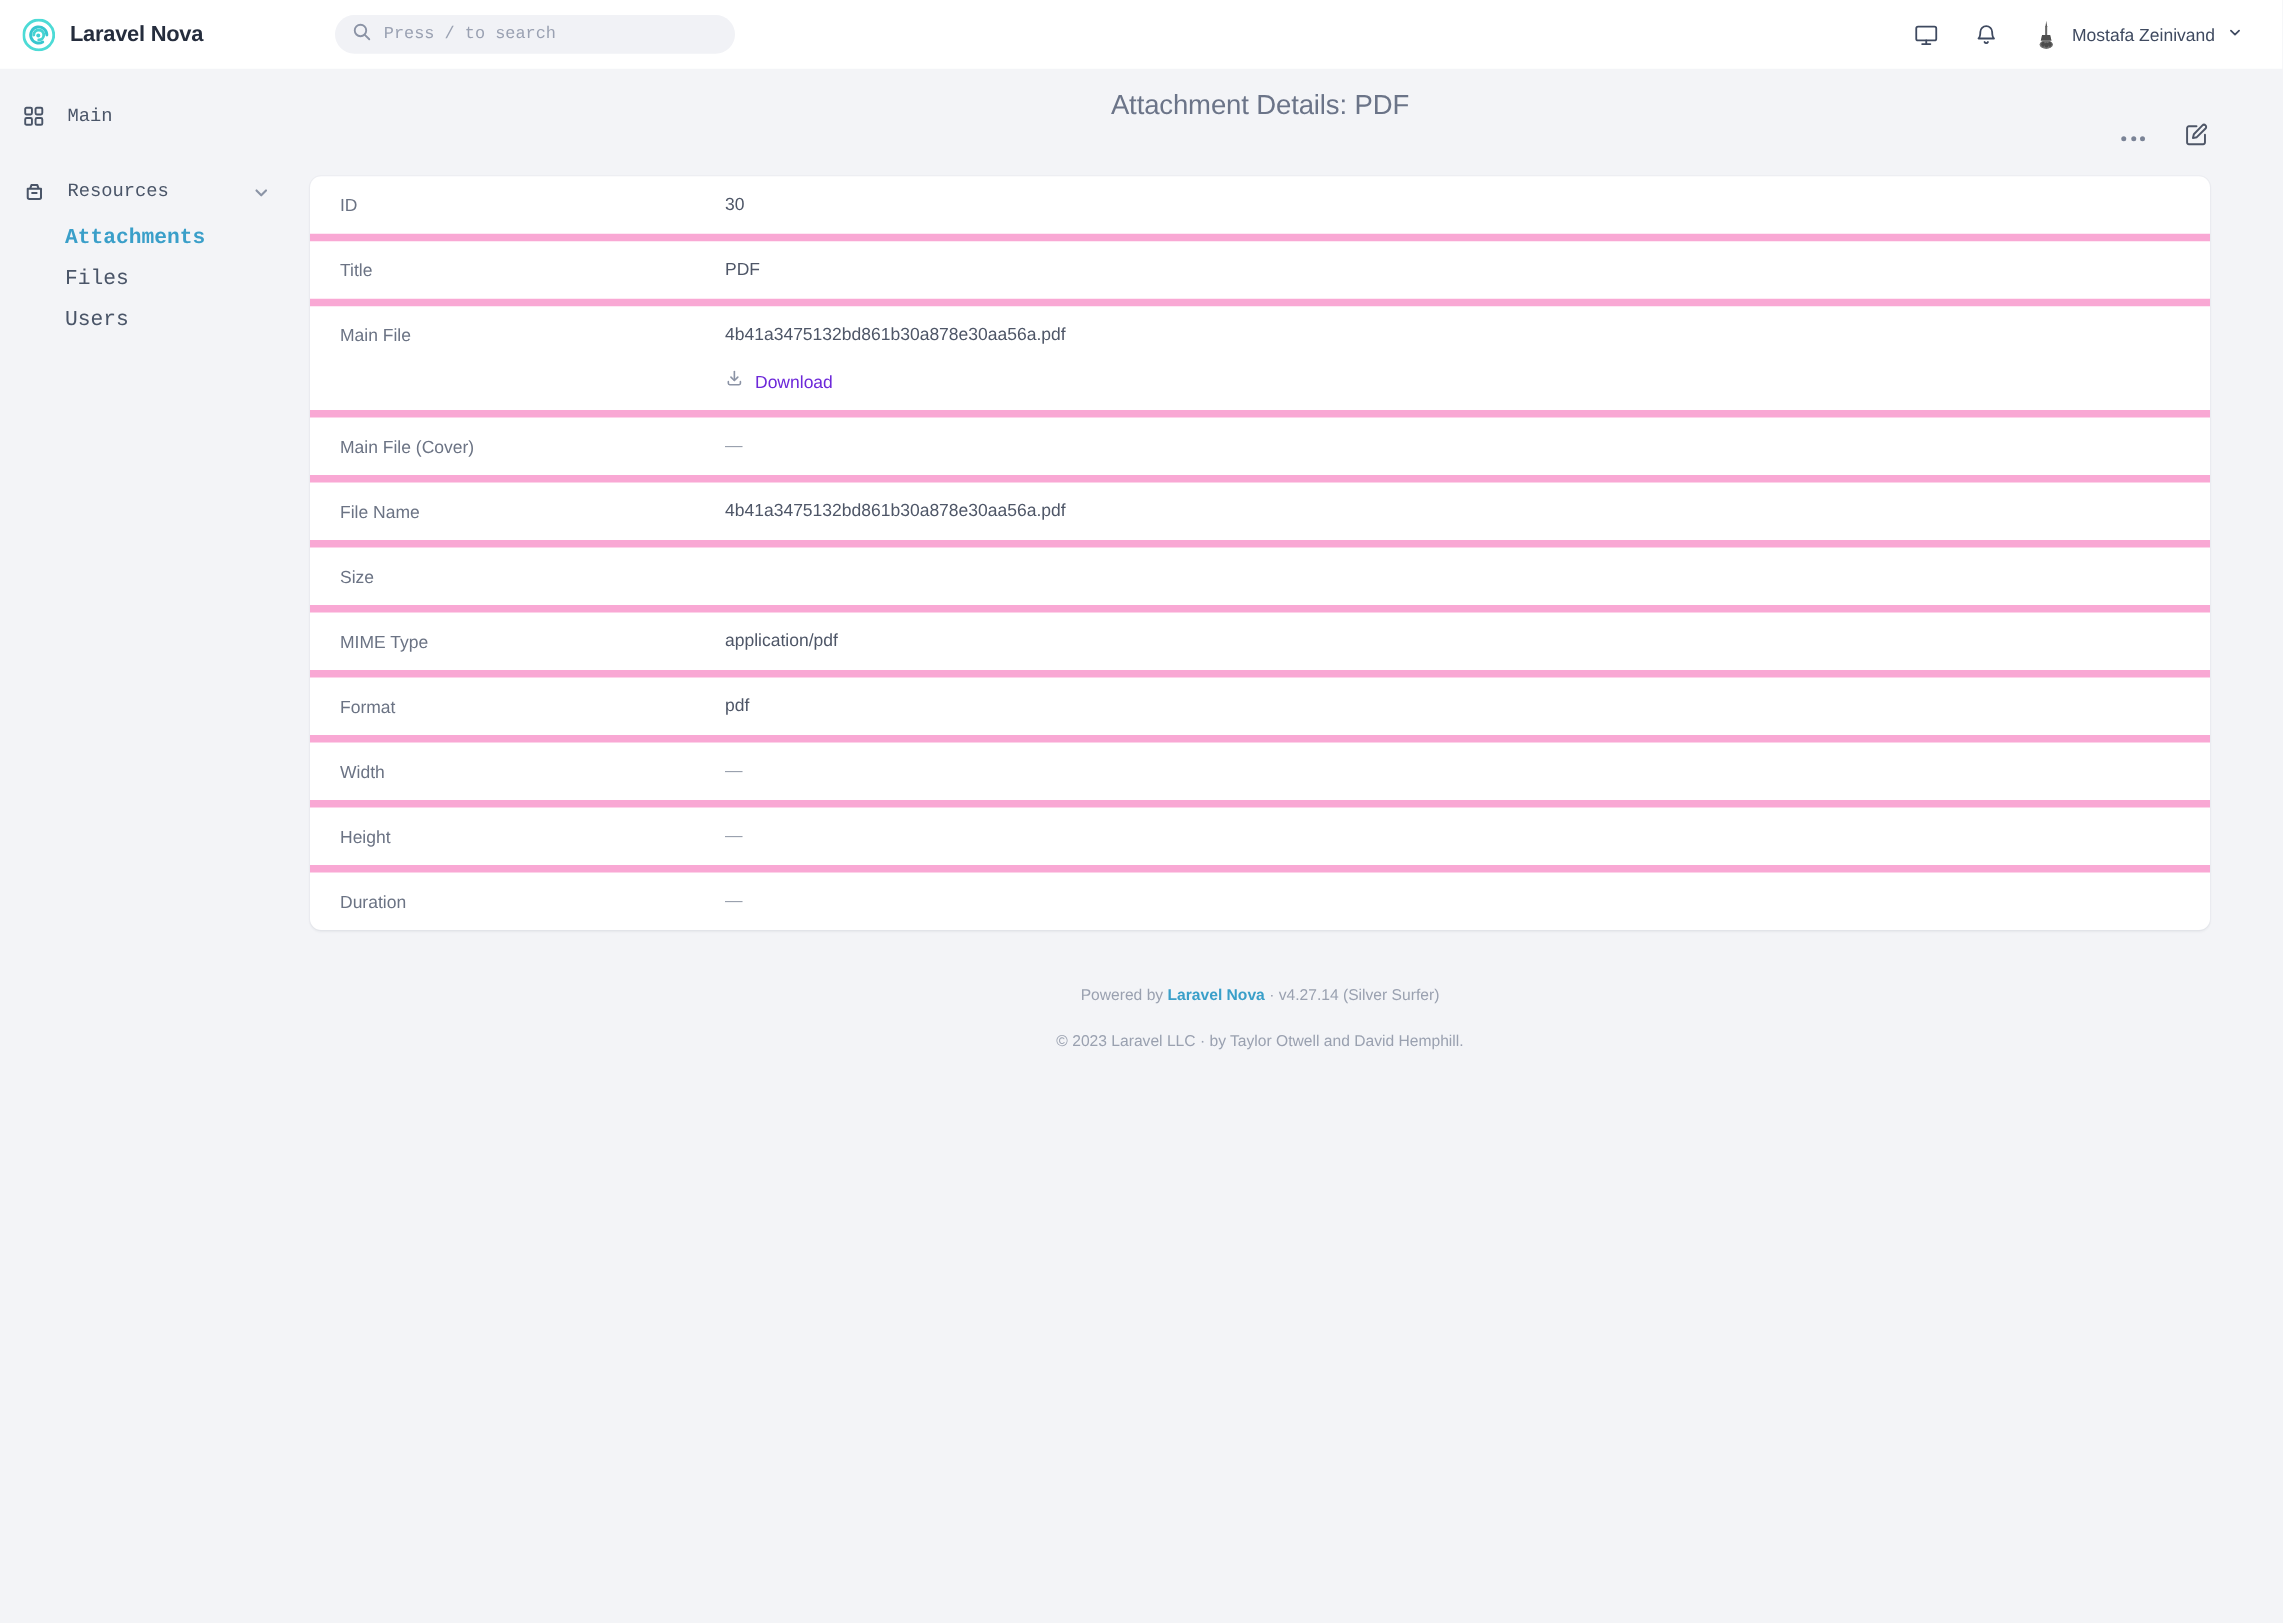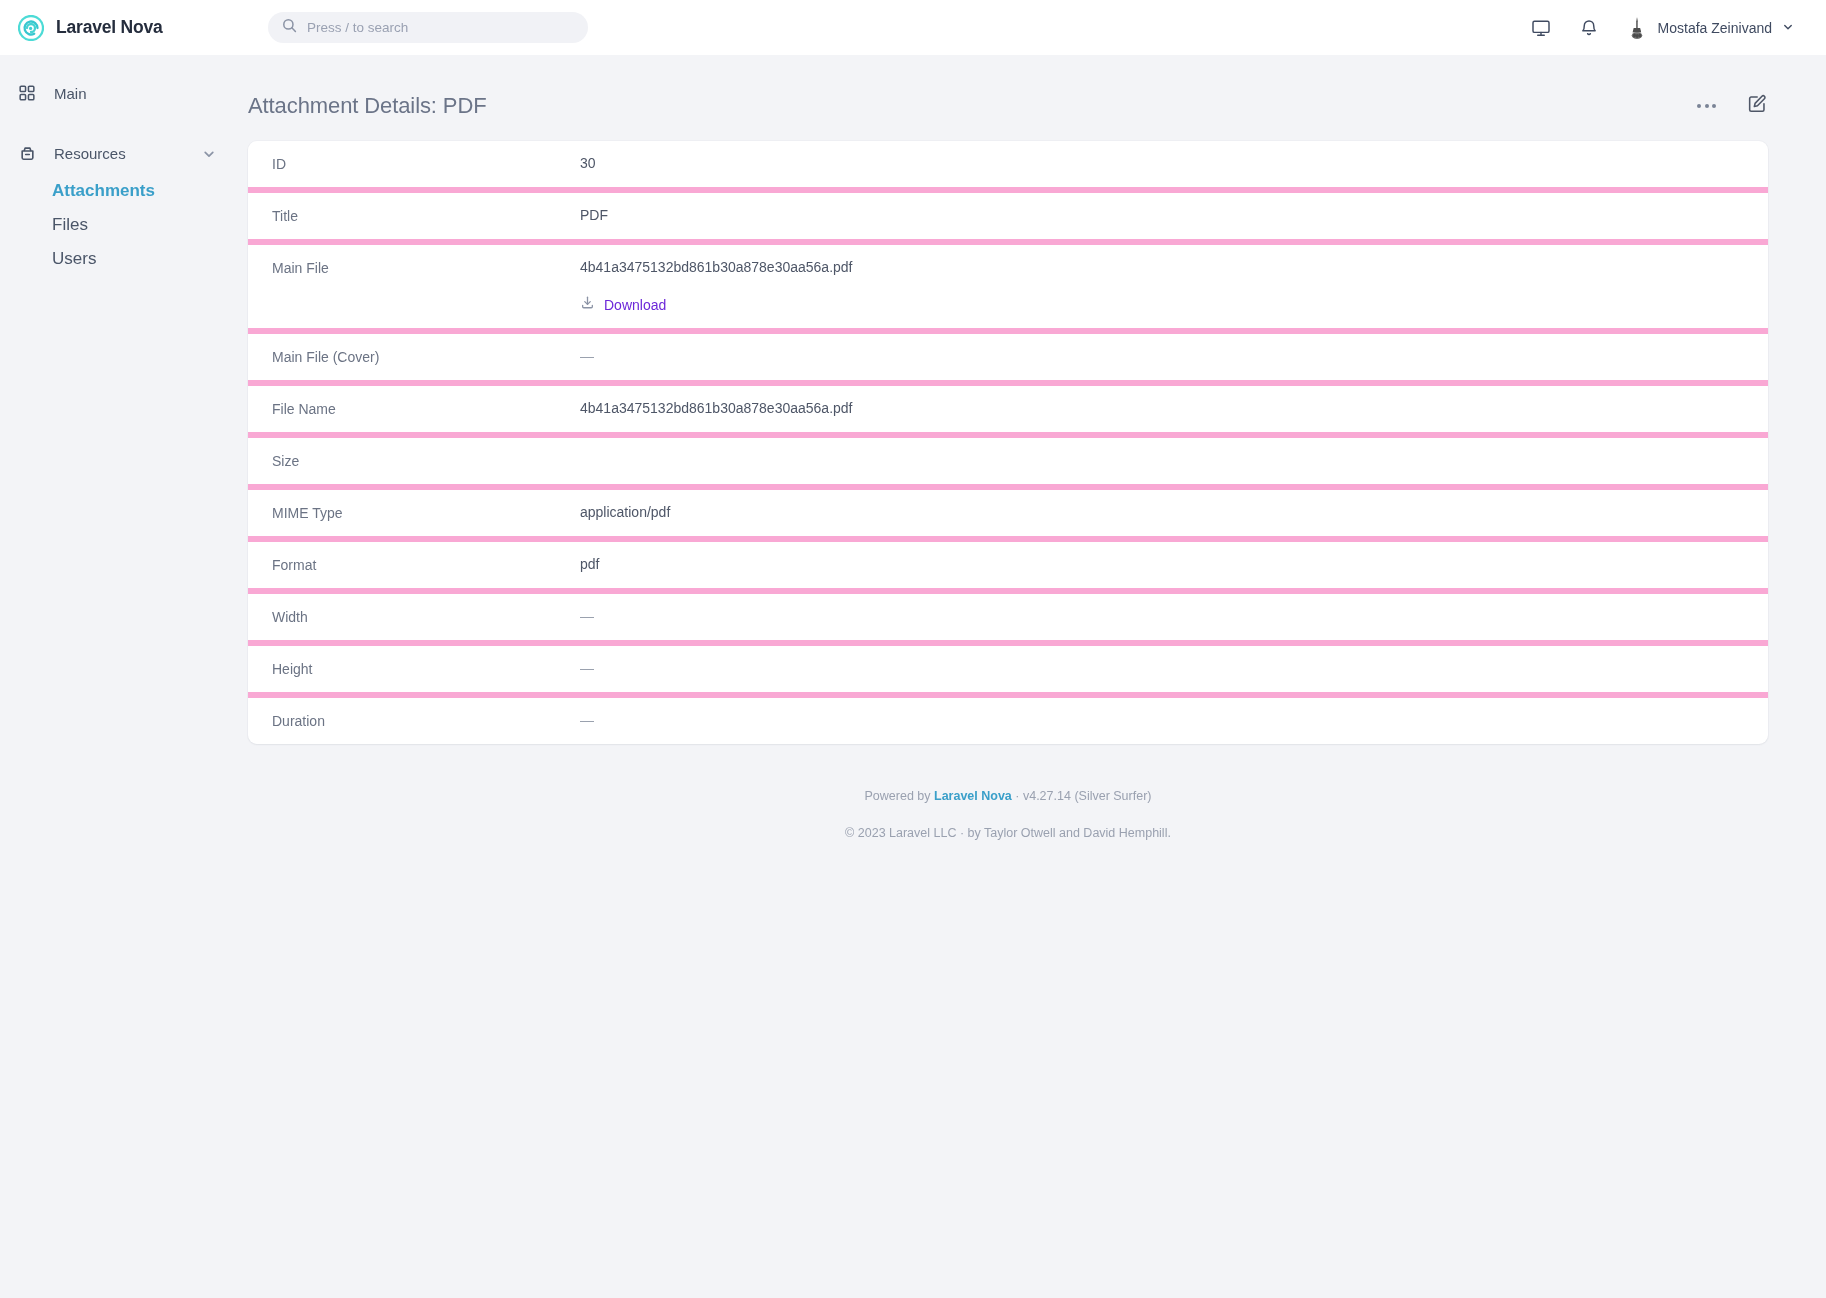--- a/index.html
+++ b/index.html
@@ -44,21 +44,21 @@
     align-items: center;
     padding: 0 14px;
     gap: 10px;
     margin-left: 12px;
   }
   .search-wrap svg { flex: 0 0 auto; }
   .search-input {
     border: 0;
     outline: 0;
     background: transparent;
-    font-family: Liberation Sans, sans-serif;
+    font-family: Liberation Mono, monospace;
     font-size: 13.5px;
     color: #5b6478;
     width: 100%;
   }
   .search-input::placeholder { color: #9aa1b2; }
 
   .topbar-right {
     margin-left: auto;
     display: flex;
     align-items: center;
@@ -94,21 +94,21 @@
   }
 
   
   .shell { display: flex; align-items: flex-start; }
 
   .sidebar {
     width: 238px;
     flex: 0 0 238px;
     padding-top: 20px;
   }
-  .nav-group { margin-bottom: 6px; }
+  .nav-group { margin-bottom: 6px; font-family: Liberation Mono, monospace; }
   .nav-top {
     display: flex;
     align-items: center;
     gap: 16px;
     padding: 9px 22px 9px 16px;
     cursor: pointer;
     color: #4a5568;
   }
   .nav-top .nav-label {
     font-size: 15px;
@@ -133,20 +133,21 @@
   .main {
     flex: 1;
     padding: 0 58px 0 10px;
   }
   .page-head {
     display: flex;
     align-items: center;
     height: 70px;
     padding: 0 0 0 0;
     margin-top: 16px;
+    flex-direction: column;
   }
   .page-title {
     font-size: 22px;
     color: #6b7488;
     font-weight: normal;
     letter-spacing: -0.1px;
   }
   .head-actions {
     margin-left: auto;
     display: flex;

